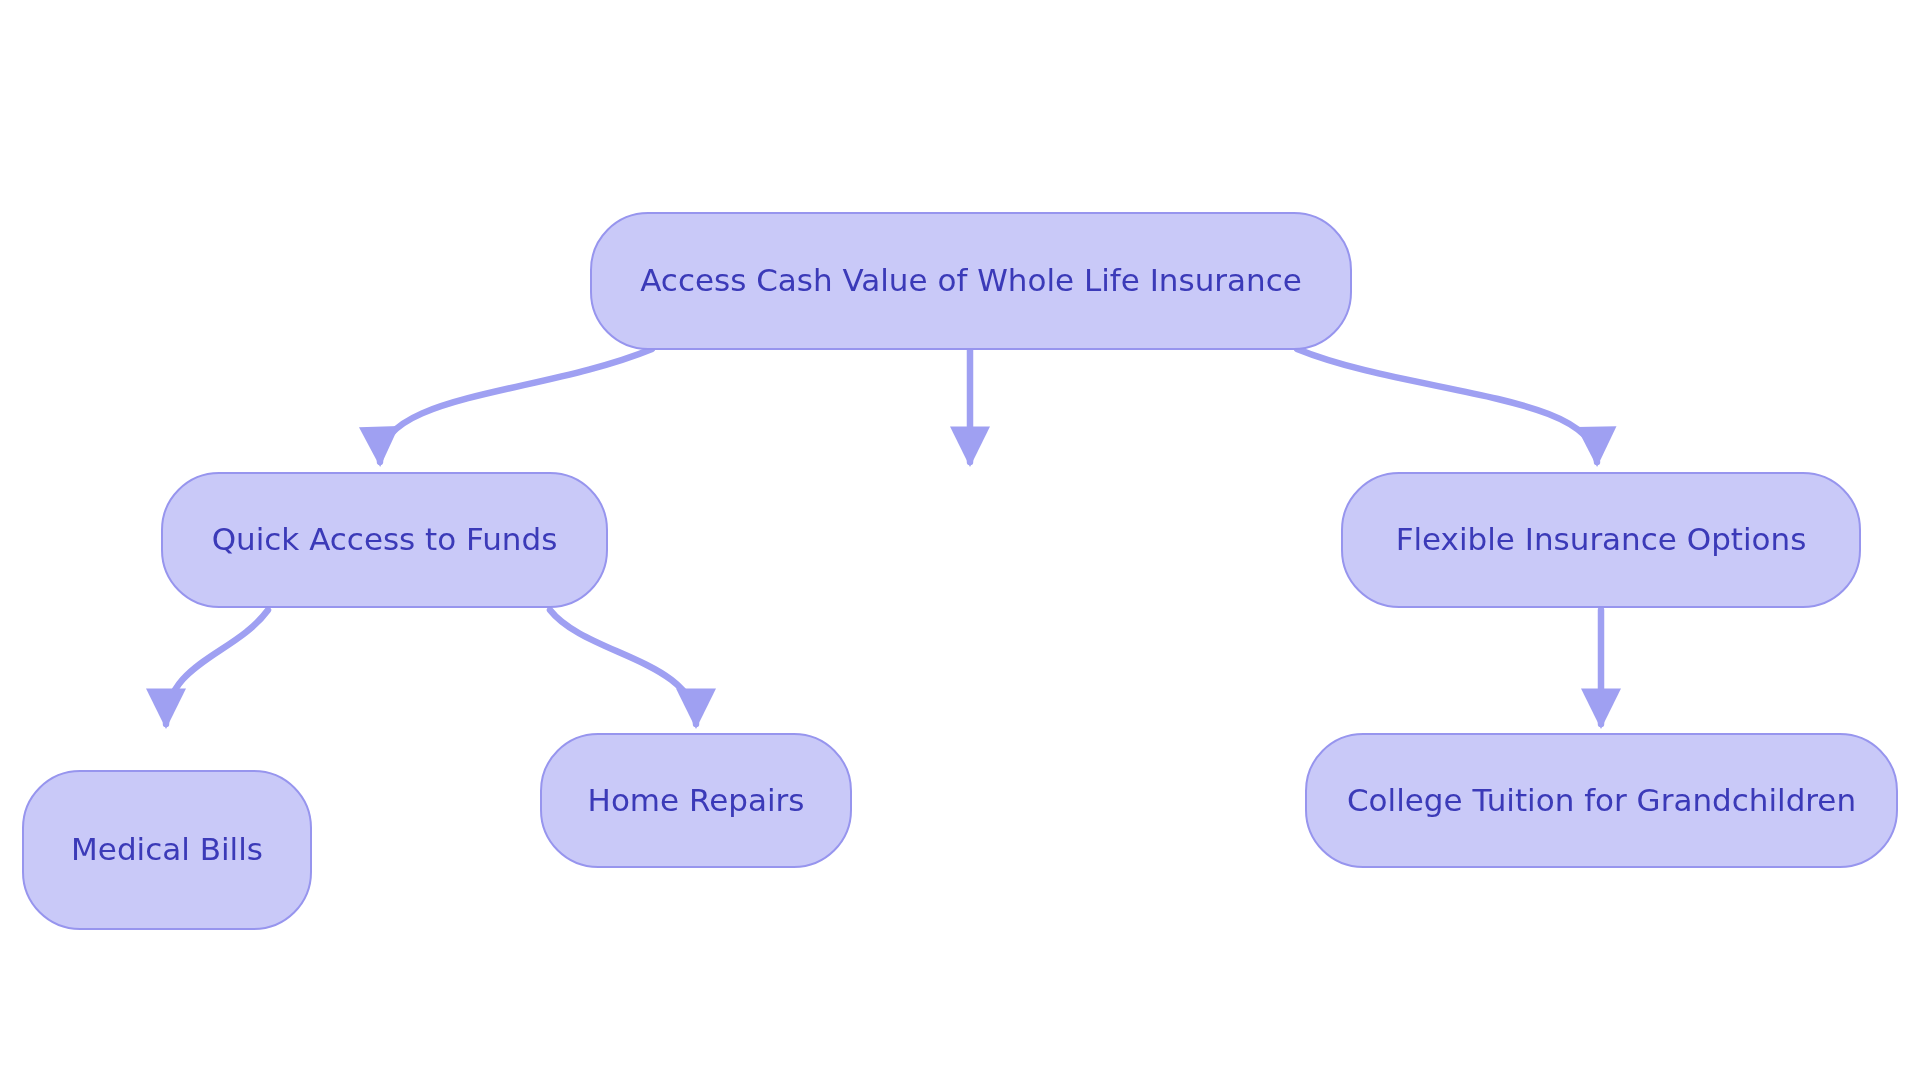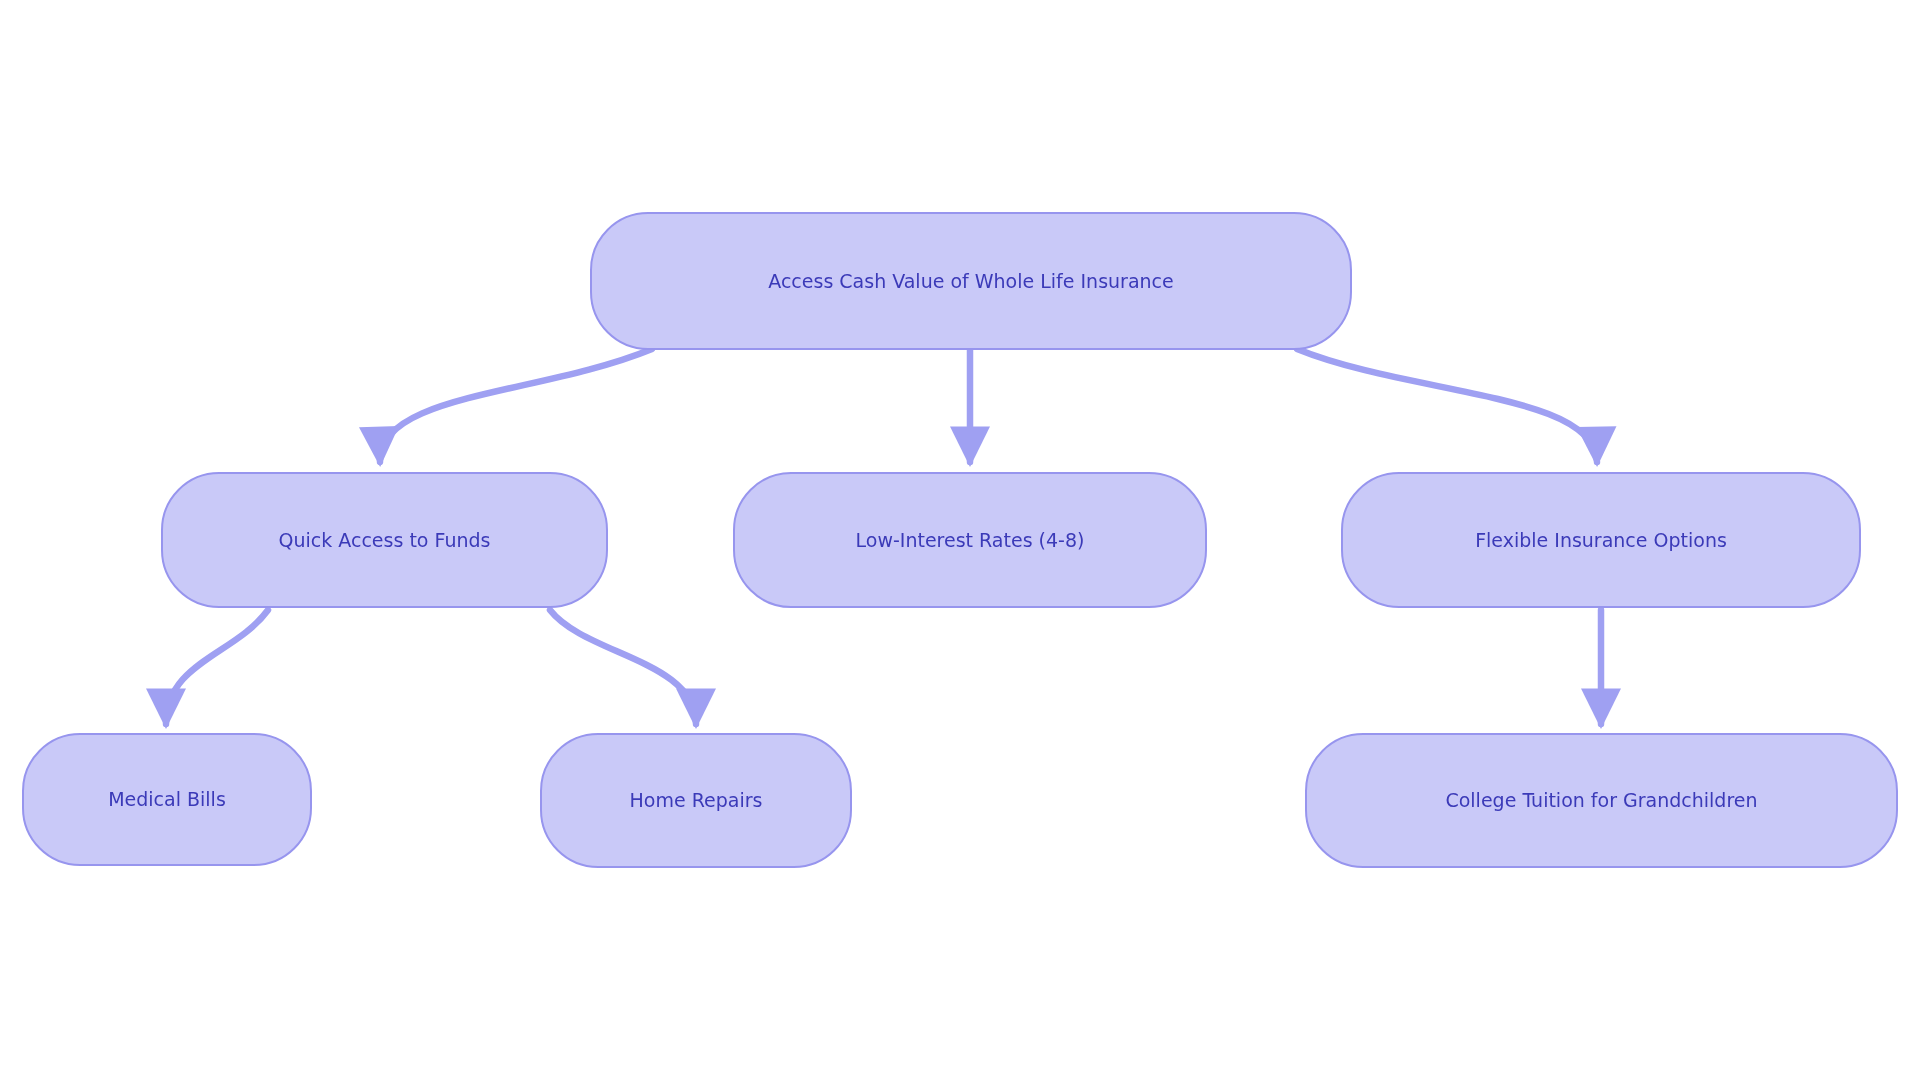--- a/index.html
+++ b/index.html
@@ -33,34 +33,34 @@
     fill: none;
     stroke-linecap: round;
   }
   .edges marker path { fill: var(--edge); }
   .node {
     position: absolute;
     background: var(--node-fill);
     border: 2px solid var(--node-border);
     border-radius: 58px;
     color: var(--text);
-    font-size: 19px;
+    font-size: 31px;
     line-height: 1.2;
     display: flex;
     align-items: center;
     justify-content: center;
     text-align: center;
     padding: 0 20px;
     white-space: nowrap;
   }
   .n-root    { left: 590px;  top: 212px; width: 762px; height: 138px; }
   .n-quick   { left: 161px;  top: 472px; width: 447px; height: 136px; }
   .n-low     { left: 733px;  top: 472px; width: 474px; height: 136px; }
   .n-flex    { left: 1341px; top: 472px; width: 520px; height: 136px; }
-  .n-medical { left: 22px;   top: 733px; width: 290px; height: 133px; text-align: right; }
+  .n-medical { left: 22px;   top: 770px; width: 290px; height: 160px; text-align: right; }
   .n-home    { left: 540px;  top: 733px; width: 312px; height: 135px; }
   .n-college { left: 1305px; top: 733px; width: 593px; height: 135px; }
 </style>
 </head>
 <body>
 
 <div class="canvas">
 
   <svg class="edges" viewBox="0 0 1920 1083" xmlns="http://www.w3.org/2000/svg">
     <defs>
@@ -73,21 +73,20 @@
     <path class="edge-line" marker-end="url(#arrowhead)" d="M 1297 349 C 1410 395, 1596 393, 1597 462"></path>
     <path class="edge-line" marker-end="url(#arrowhead)" d="M 268 610 C 235 655, 166 662, 166 724"></path>
     <path class="edge-line" marker-end="url(#arrowhead)" d="M 550 610 C 585 655, 696 660, 696 724"></path>
     <path class="edge-line" marker-end="url(#arrowhead)" d="M 1601 610 L 1601 724"></path>
   </svg>
 
   <div class="node n-root">Access Cash Value of Whole Life Insurance</div>
 
   <div class="node n-quick">Quick Access to Funds</div>
 
-  <div class="node n-low">Low-Interest Rates (4-8)</div>
 
   <div class="node n-flex">Flexible Insurance Options</div>
 
   <div class="node n-medical">Medical Bills</div>
 
   <div class="node n-home">Home Repairs</div>
 
   <div class="node n-college">College Tuition for Grandchildren</div>
 
 </div>

